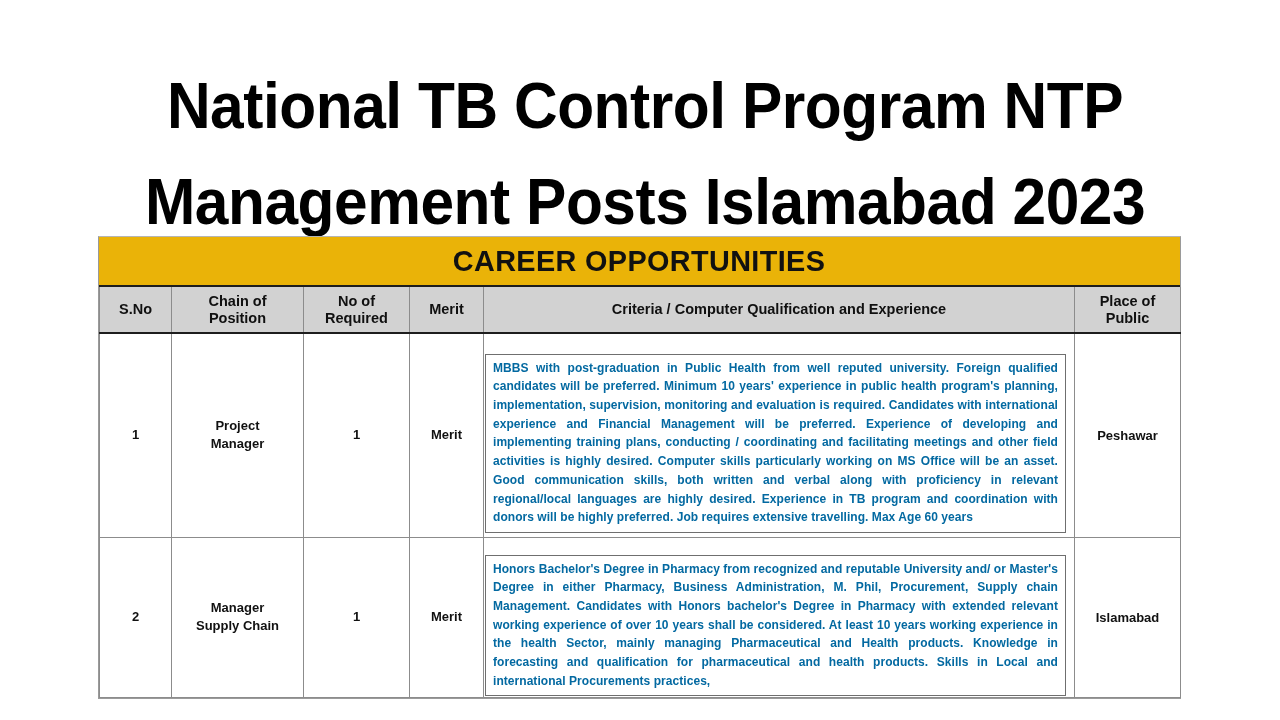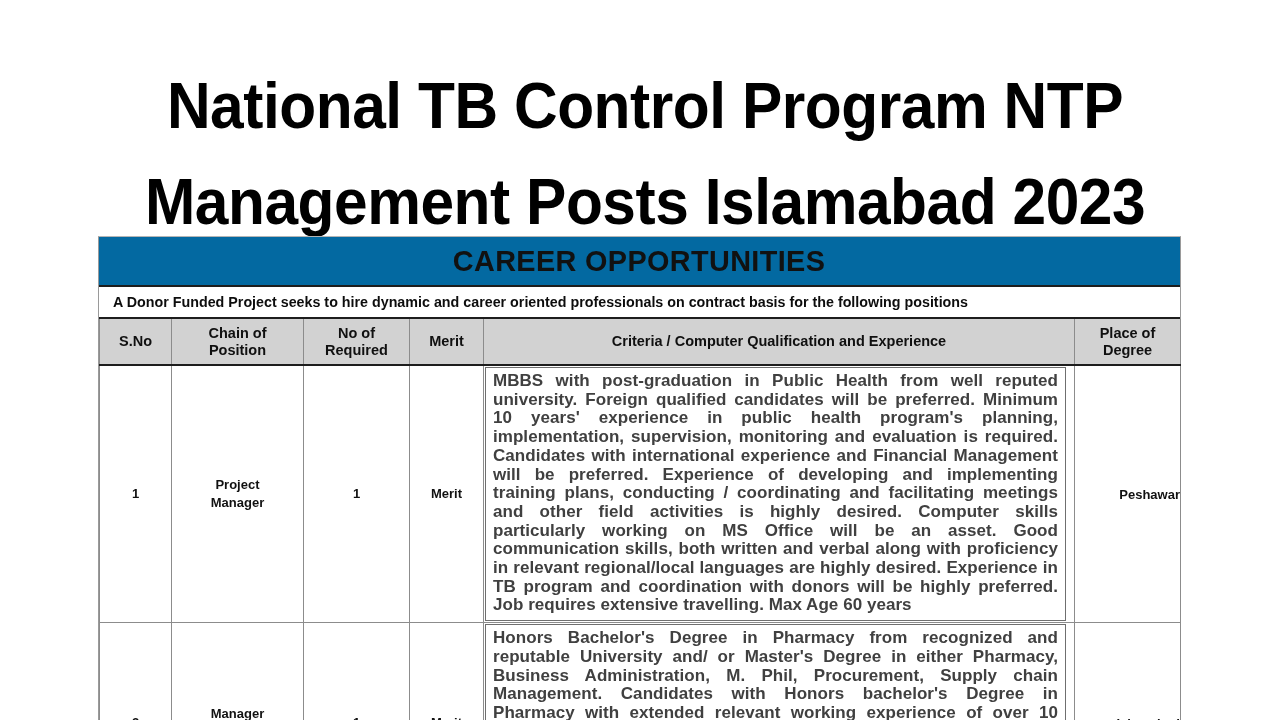--- a/index.html
+++ b/index.html
@@ -45,21 +45,21 @@
     left: 98px;
     top: 236px;
     width: 1083px;
     background: #ffffff;
     border: 1px solid #9a9a9a;
     border-top: 1px solid #b5b5b5;
   }
 
   .banner {
     height: 50px;
-    background: #0369a1;
+    background: #eab308;
     border-bottom: 2px solid #1d1d1d;
     display: flex;
     align-items: center;
     justify-content: center;
   }
   .banner-text {
     font-weight: bold;
     font-size: 30px;
     letter-spacing: 0.4px;
     color: #111111;
@@ -121,34 +121,34 @@
     line-height: 18px;
   }
   td.c-sno { font-size: 14px; }
 
   td.c-criteria {
     padding: 0;
     vertical-align: top;
   }
   .criteria-box {
     border: 1px solid #6f6f6f;
-    margin: 1px 8px 1px 1px;
+    margin: 17px 8px 1px 1px;
     padding: 4px 7px 5px 7px;
     text-align: justify;
     text-justify: inter-word;
     font-weight: bold;
-    font-size: 17px;
+    font-size: 12px;
     line-height: 18.7px;
-    color: #404040;
+    color: #0369a1;
     letter-spacing: 0.05px;
   }
   .criteria-box .last-line { text-align: left; }
 
   td.c-place {
-    text-align: right;
+    text-align: center;
     font-weight: bold;
     font-size: 14px;
   }
 
   .row1 { height: 204px; }
   .row2 { height: 160px; }
 </style>
 </head>
 <body>
 
@@ -156,44 +156,41 @@
 
   <h1 class="page-title">National TB Control Program NTP
 Management Posts Islamabad 2023</h1>
 
   <div class="advert">
 
     <div class="banner">
       <span class="banner-text">CAREER OPPORTUNITIES</span>
     </div>
 
-    <div class="subtitle-row">
-      <span class="subtitle-text">A Donor Funded Project seeks to hire dynamic and career oriented professionals on contract basis for the following positions</span>
-    </div>
 
     <table class="grid">
       <colgroup>
         <col class="col-sno">
         <col class="col-name">
         <col class="col-noofpos">
         <col class="col-quota">
         <col class="col-criteria">
         <col class="col-place">
       </colgroup>
       <thead>
         <tr>
           <th style="white-space:pre-line">S.No</th>
           <th style="white-space:pre-line">Chain of
 Position</th>
           <th style="white-space:pre-line">No of
 Required</th>
           <th style="white-space:pre-line">Merit</th>
           <th style="white-space:pre-line">Criteria / Computer Qualification and Experience</th>
           <th style="white-space:pre-line">Place of
-Degree</th>
+Public</th>
         </tr>
       </thead>
       <tbody>
 
         <tr class="row1">
           <td class="c-center c-sno">1</td>
           <td class="c-center" style="white-space:pre-line">Project
 Manager</td>
           <td class="c-center">1</td>
           <td class="c-center">Merit</td>

